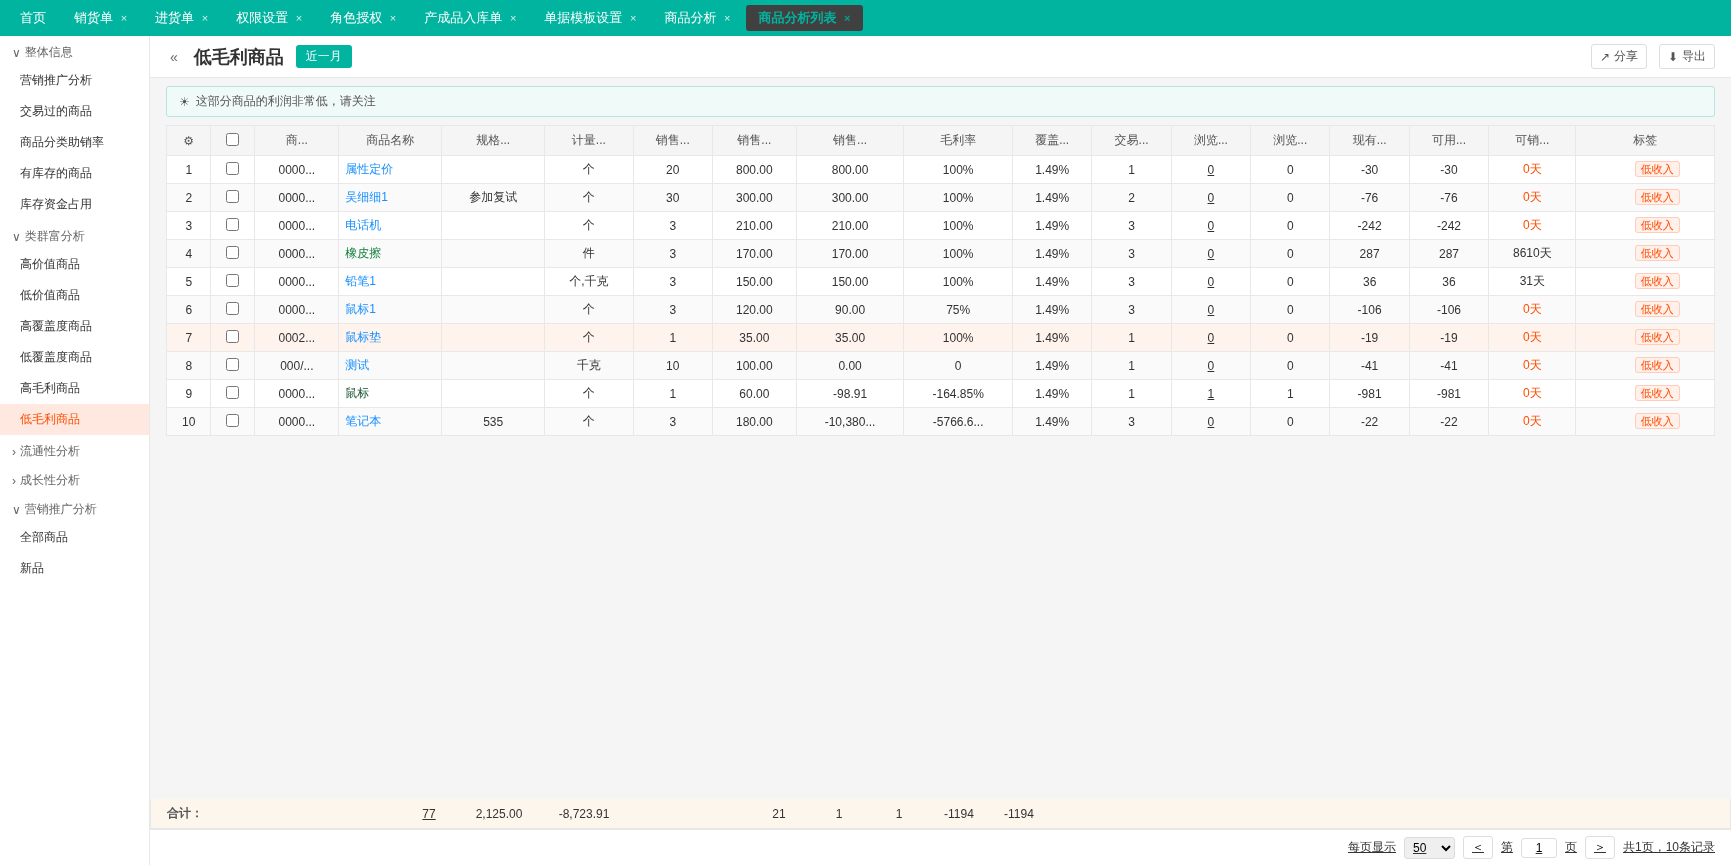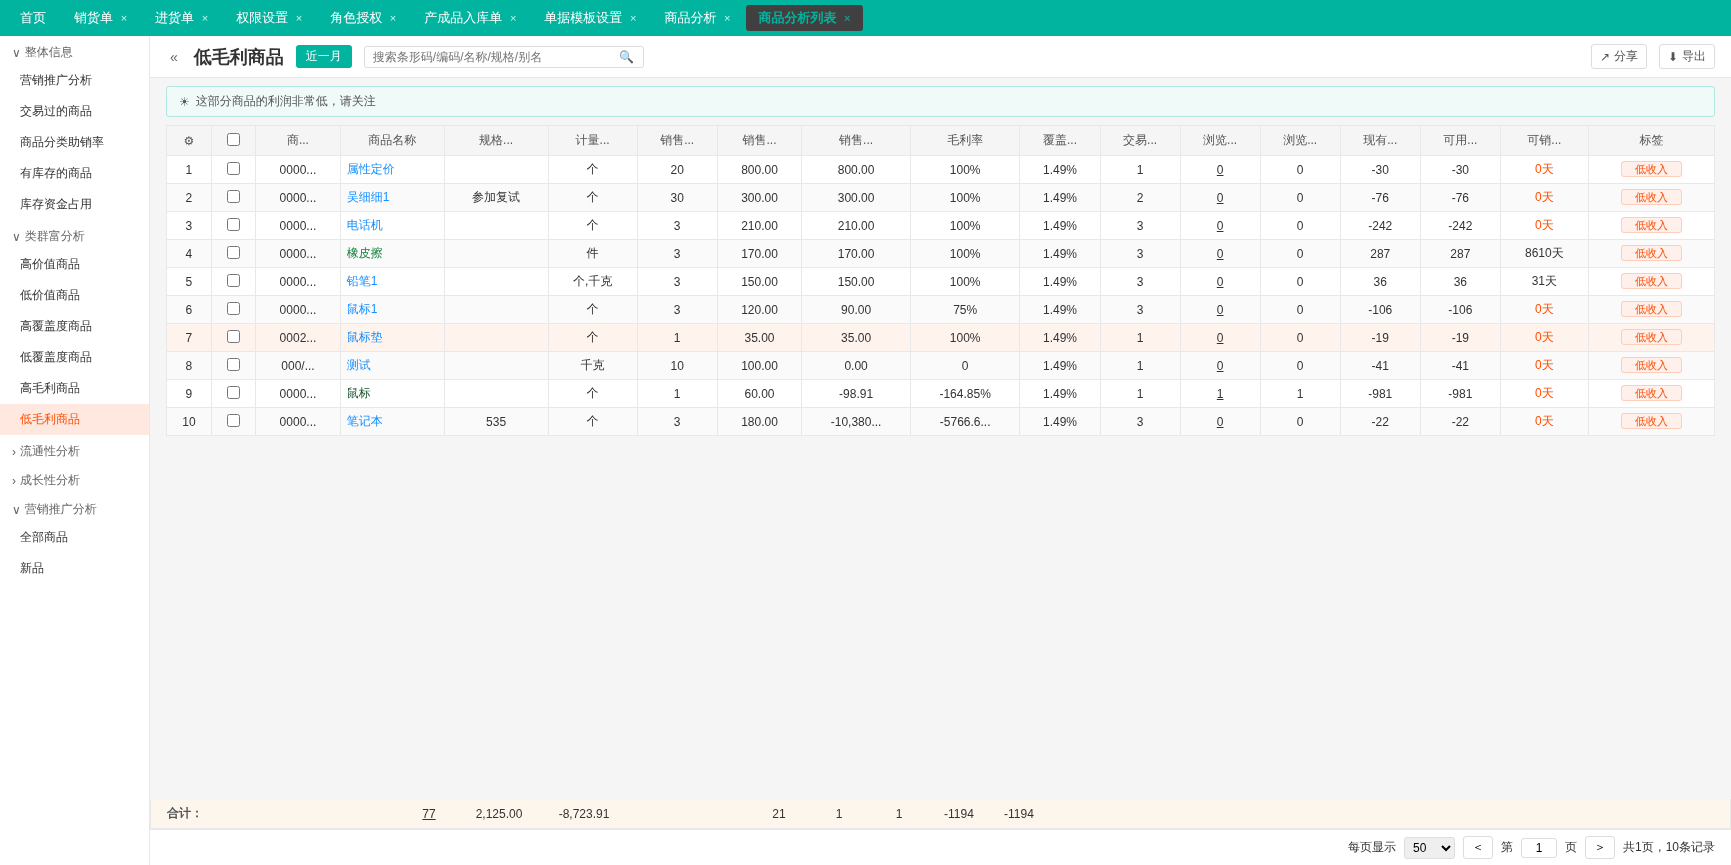--- a/index.html
+++ b/index.html
@@ -166,22 +166,23 @@
       text-align: center;
       white-space: nowrap;
     }
     tbody tr:nth-child(even) { background: #fafafa; }
     tbody tr.highlighted { background: #fff3ee; }
     .tag-low-income {
       background: #fff0eb;
       color: #ff4d00;
       border: 1px solid #ffcdb8;
       border-radius: 3px;
-      padding: 1px 13px;
+      padding: 1px 5px;
       font-size: 11px;
+      margin-left: 24px;
     }
     .red-text { color: #ff4d00; }
     .underline-link { text-decoration: underline; color: #333; cursor: pointer; }
 
     
     .table-footer {
       background: #fdf6ec;
       border: 1px solid #e8e8e8;
       display: flex;
       align-items: center;
@@ -199,20 +200,21 @@
     
     .pagination-bar {
       display: flex;
       align-items: center;
       justify-content: flex-end;
       padding: 6px 16px;
       background: #fff;
       border-top: 1px solid #e8e8e8;
       font-size: 12px;
       gap: 8px;
+      text-decoration: underline;
     }
     .pagination-bar select {
       border: 1px solid #ddd;
       border-radius: 3px;
       padding: 2px 4px;
       font-size: 12px;
     }
     .page-btn {
       border: 1px solid #ddd;
       background: #fff;
@@ -293,24 +295,20 @@
     <div class="sidebar-item">全部商品</div>
     <div class="sidebar-item">新品</div>
   </aside>
 
   <div class="content">
 
     <div class="page-header">
       <span class="collapse-btn">«</span>
       <h2 class="page-title">低毛利商品</h2>
       <button class="date-filter-btn">近一月</button>
-      <div class="search-box">
-        <input type="text" placeholder="搜索条形码/编码/名称/规格/别名" style="">
-        <span style="color:#aaa; cursor:pointer;">🔍</span>
-      </div>
       <div class="header-actions">
         <button class="action-btn">
           <span>↗</span>
           <span>分享</span>
         </button>
         <button class="action-btn">
           <span>⬇</span>
           <span>导出</span>
         </button>
       </div>

